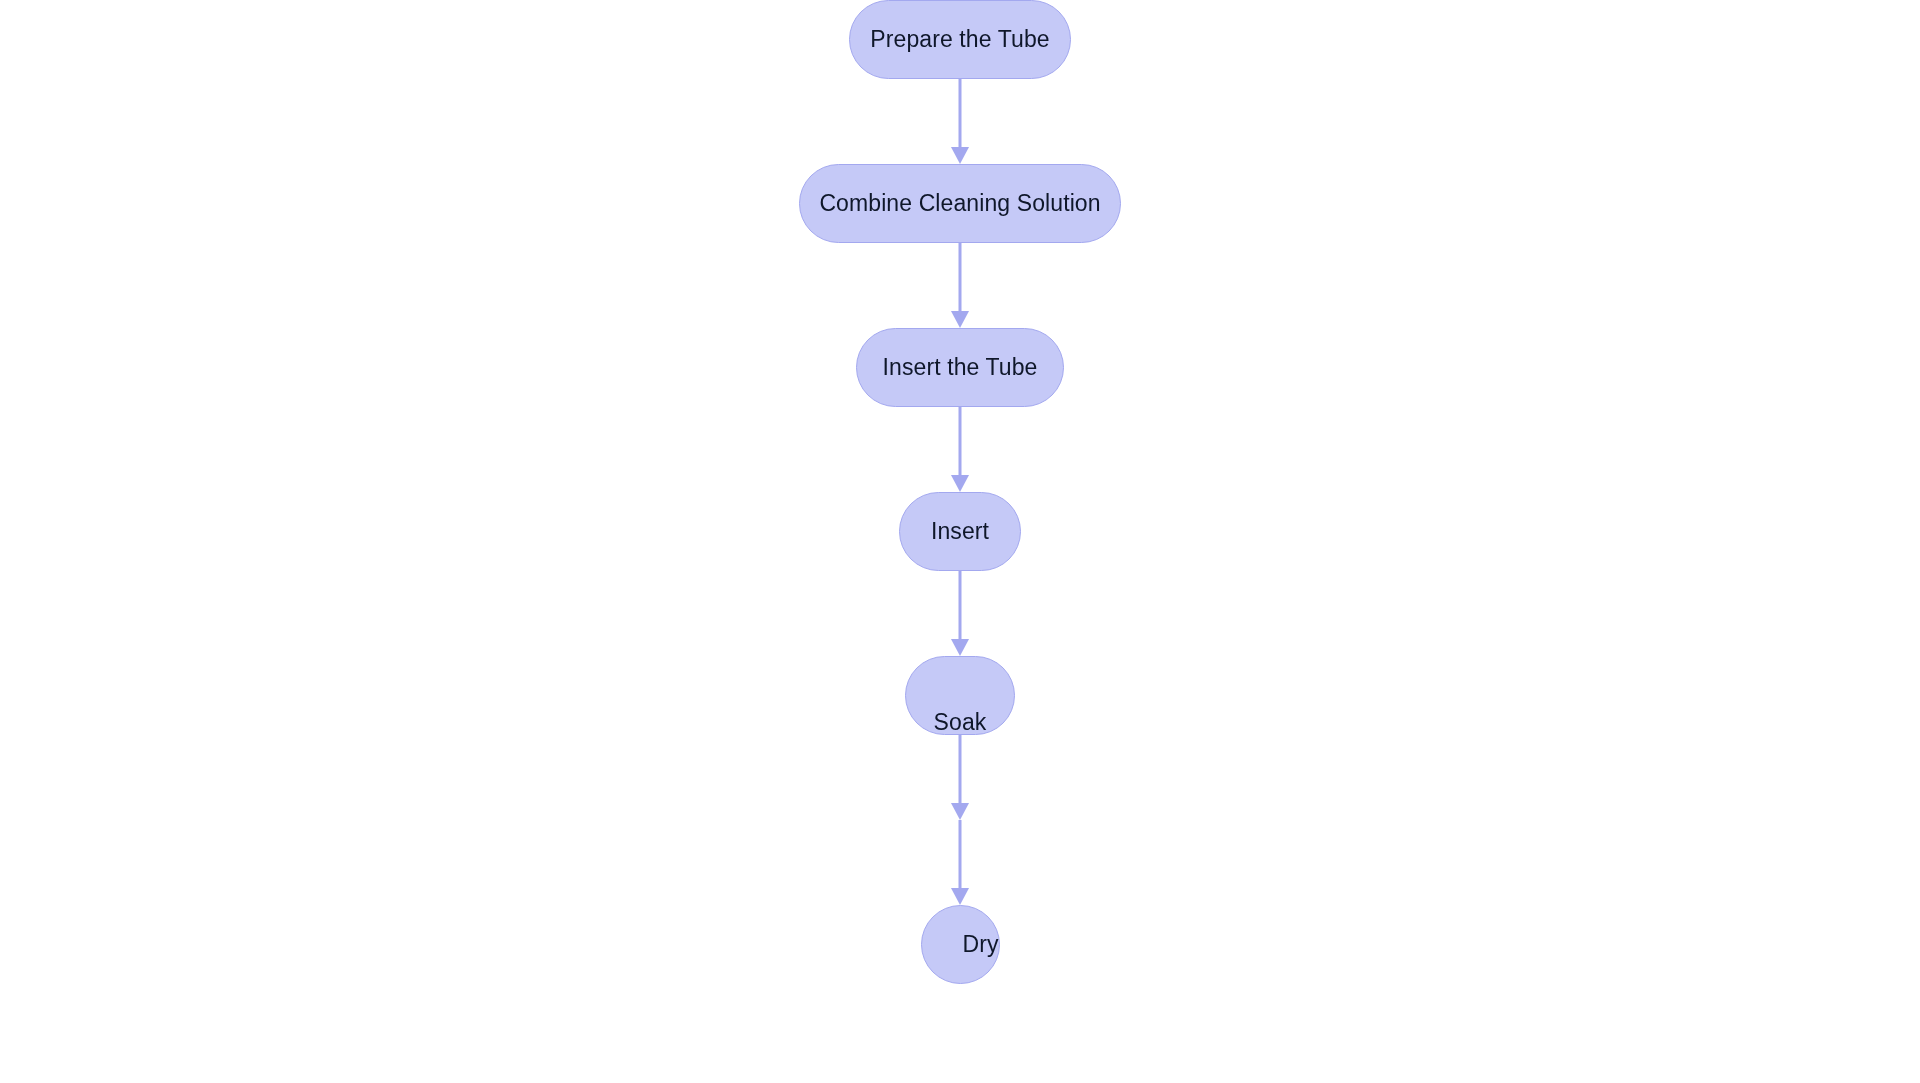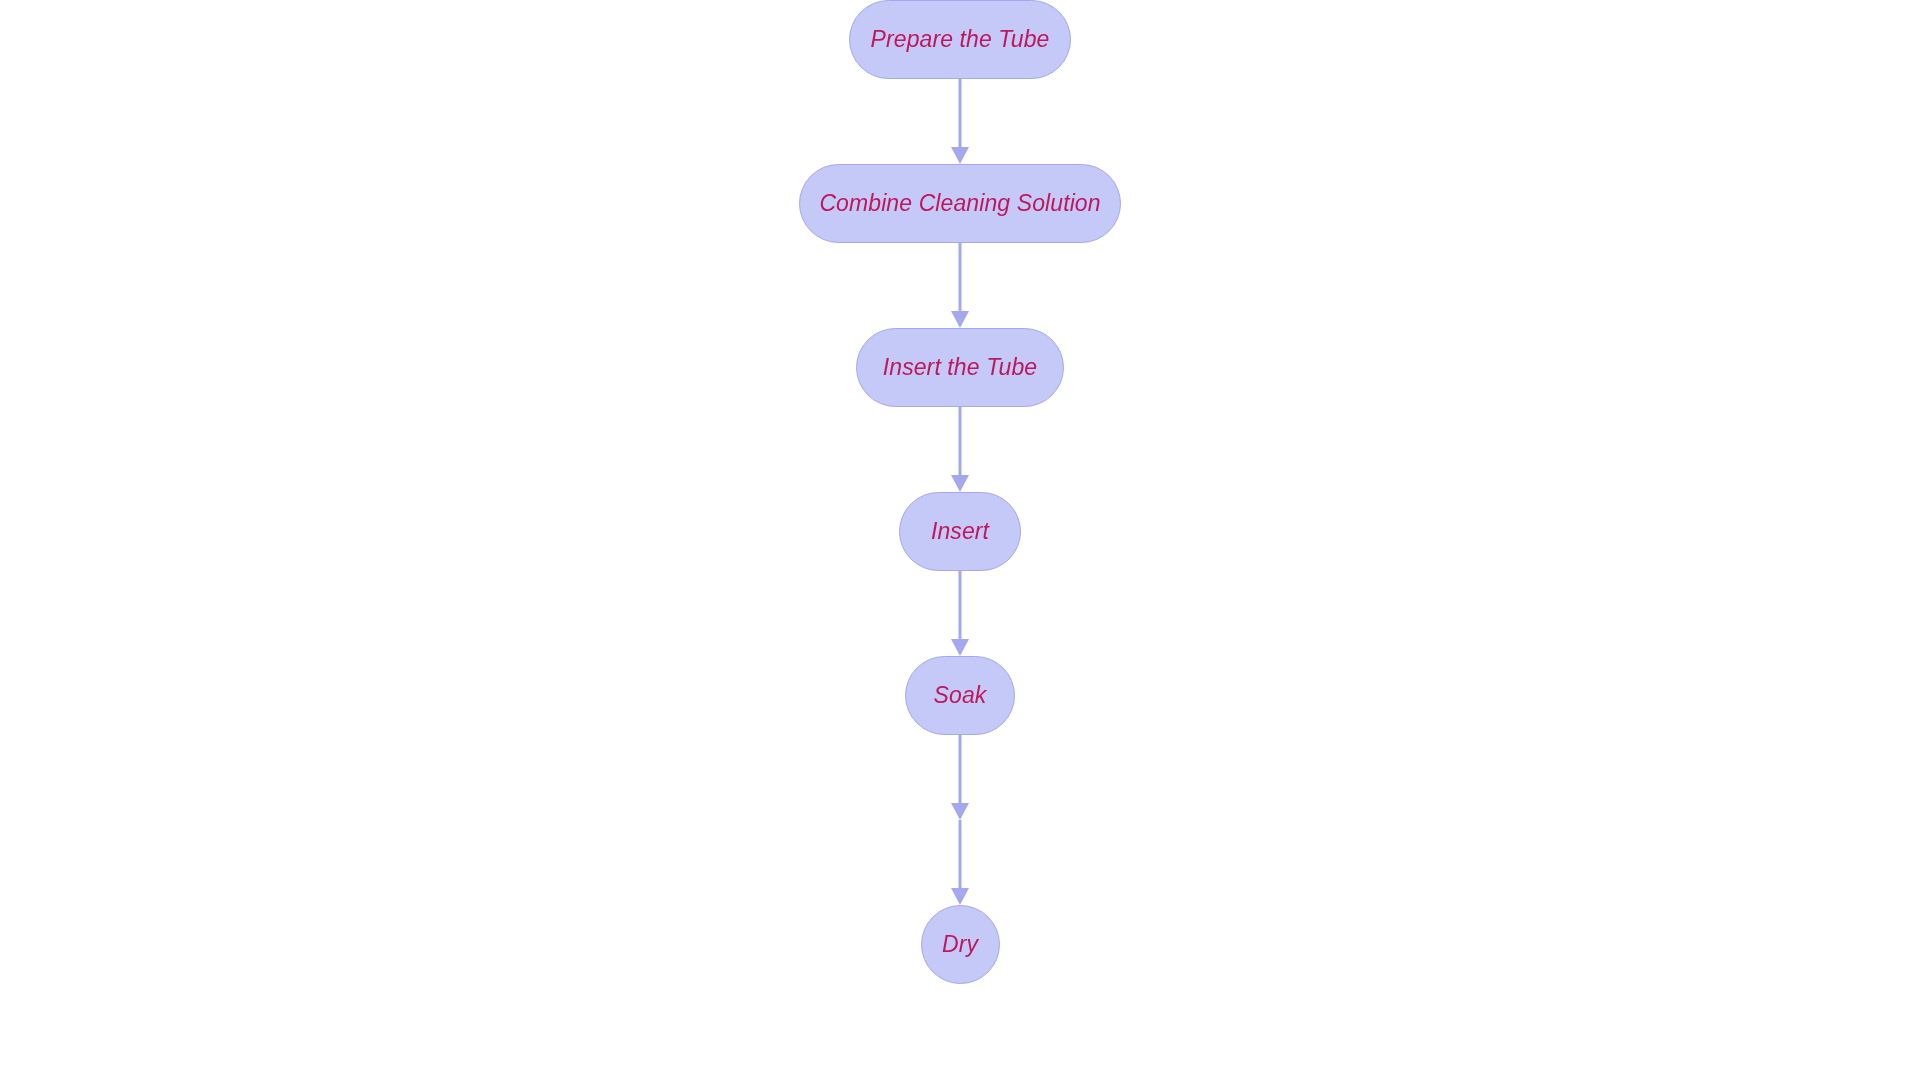--- a/index.html
+++ b/index.html
@@ -46,34 +46,33 @@
     border: 1.6px solid #a3a8ef;
     border-radius: 9999px;
     padding: 0 30px;
     white-space: nowrap;
     flex: 0 0 auto;
   }
 
   .node-label {
     font-size: 23px;
     line-height: 1;
-    color: #be185d;
+    color: #0f172a;
     letter-spacing: 0.1px;
     font-weight: 400;
-    font-style: italic;
   }
 
   
   .node.w-prepare  { width: 222px; }
   .node.w-combine  { width: 322px; text-align: right; }
   .node.w-insert   { width: 208px; align-items: center; }
   .node.w-shake    { width: 122px; }
-  .node.w-soak     { width: 110px; }
+  .node.w-soak     { width: 110px; align-items: flex-end; }
   .node.w-rinse    { width: 116px; }
-  .node.w-dry      { width: 79px; padding: 0; }
+  .node.w-dry      { width: 79px; padding: 0; justify-content: flex-end; }
 
   
   .connector {
     flex: 0 0 auto;
     width: 26px;
     height: 85px;
     position: relative;
   }
   .connector .stem {
     position: absolute;

